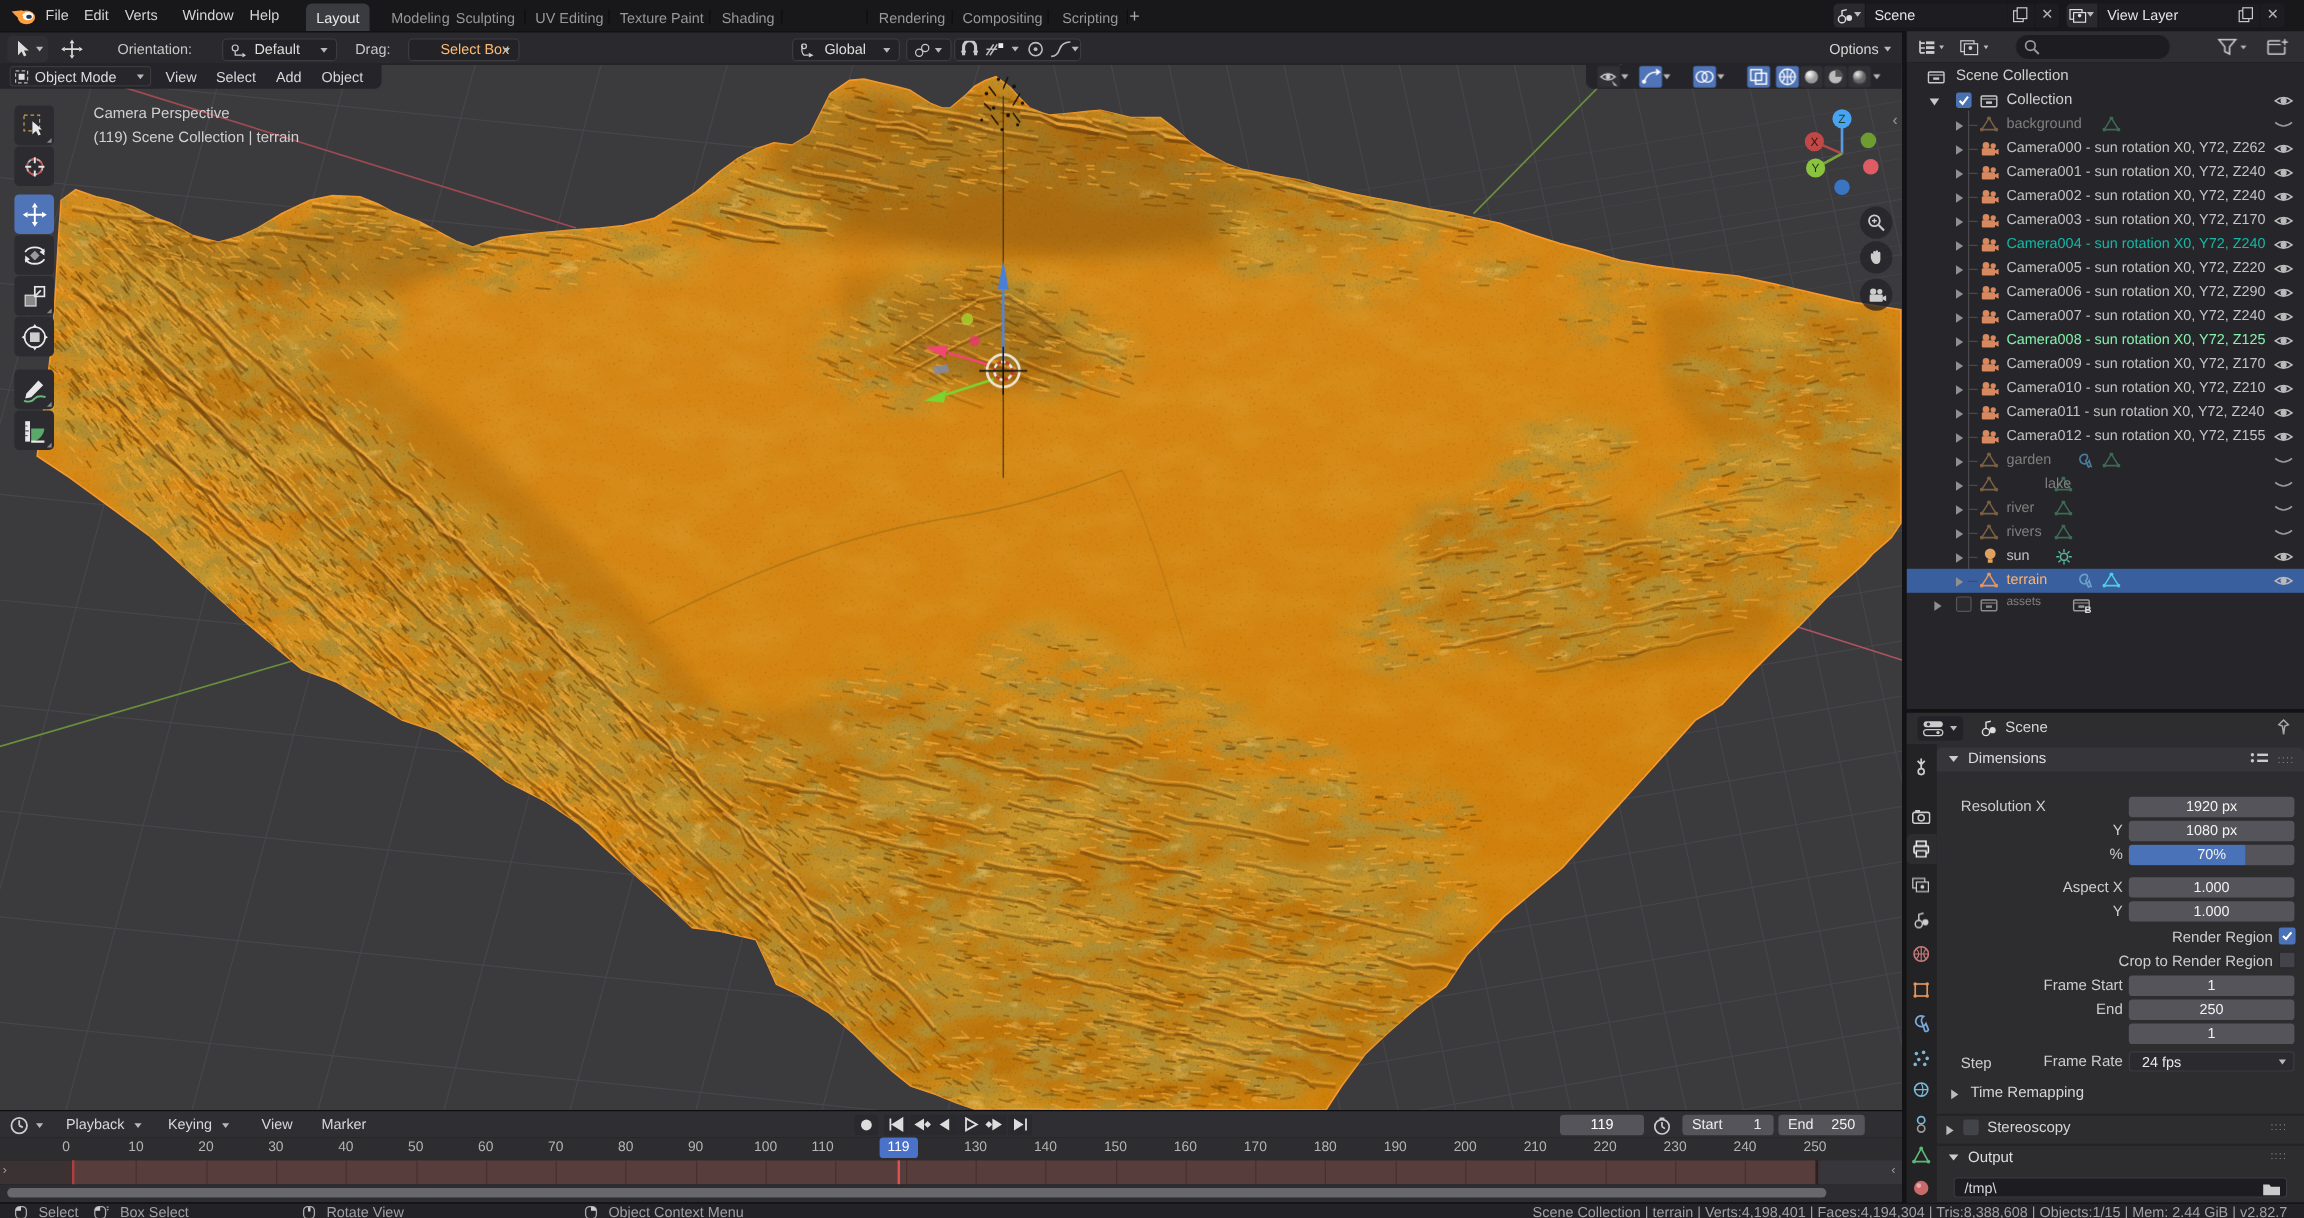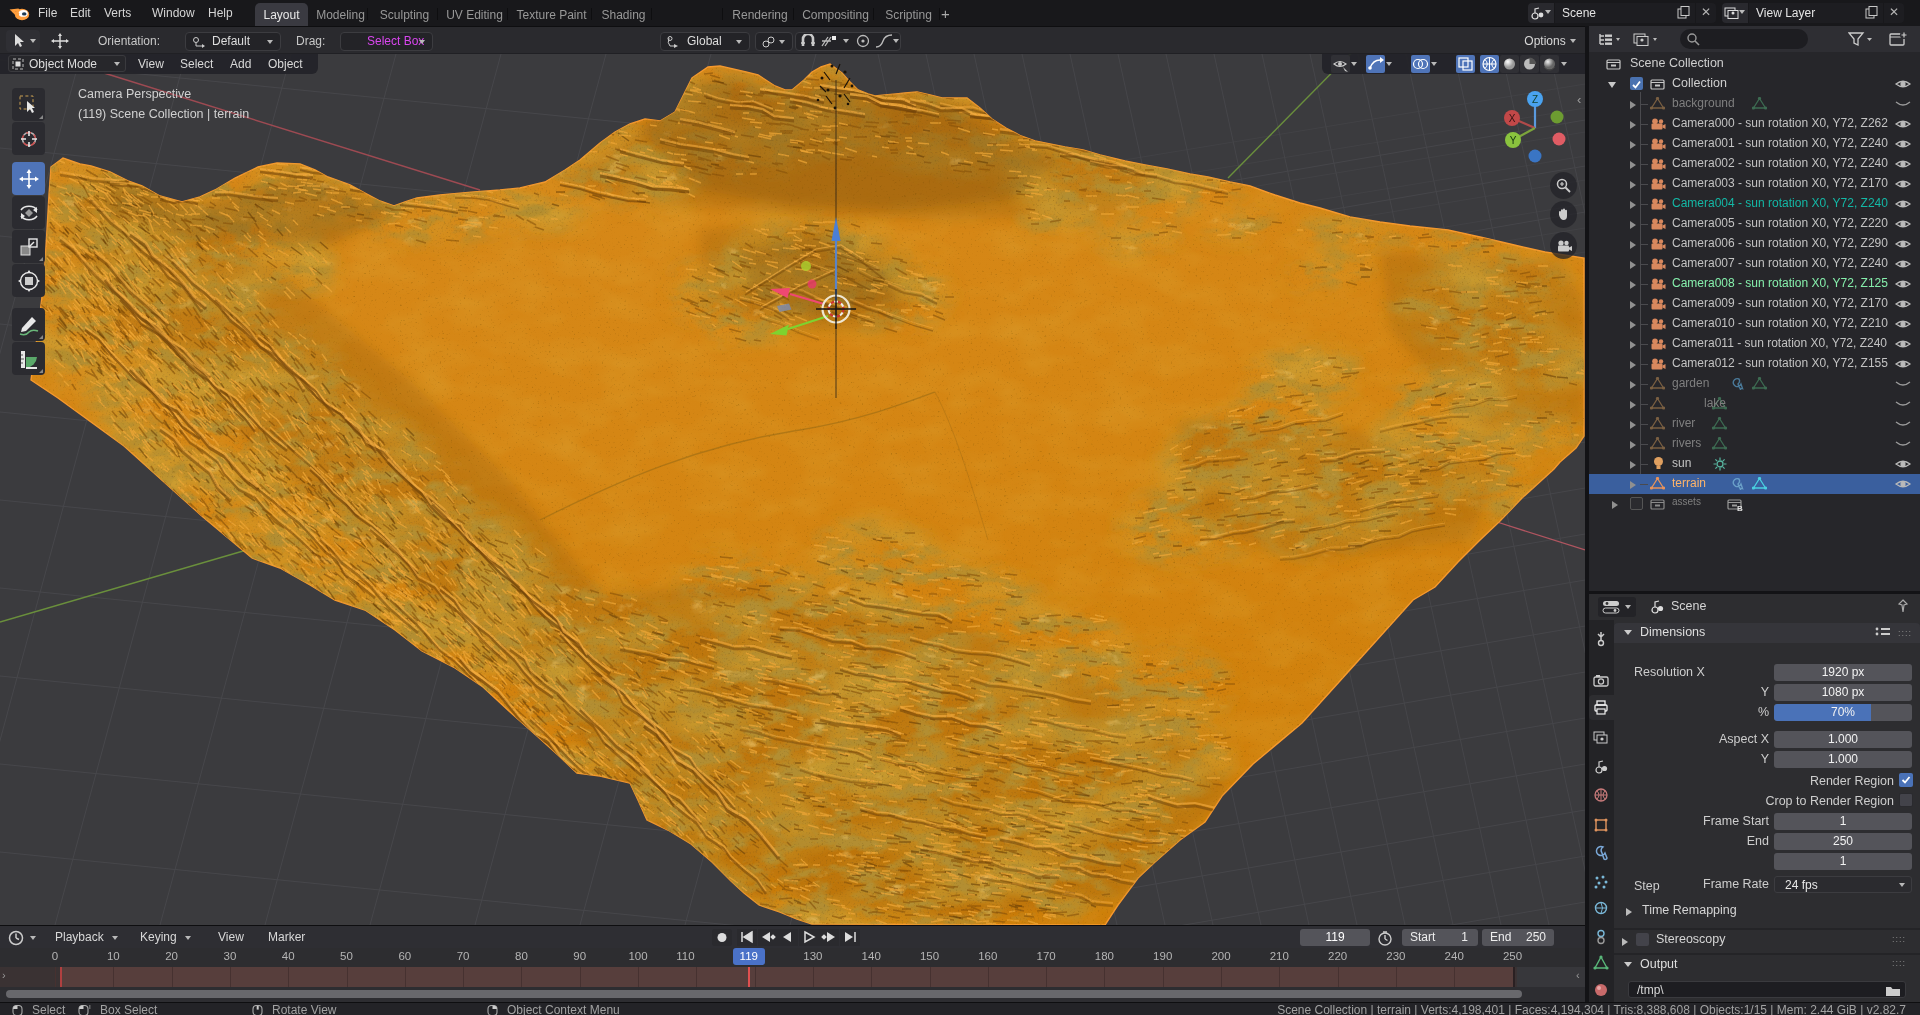--- a/index.html
+++ b/index.html
@@ -13,21 +13,21 @@
       <ellipse cx="15.2" cy="9.9" rx="2.3" ry="1.7" fill="#1e3a52"></ellipse>
       <path d="M0.5,5.5 L9.5,4.5 L11.5,7 L5,8 Z" fill="#ff9e3d"></path>
       <path d="M1,5.8 Q6,11.5 9,12.5 L10.5,9.5 L5.5,7 Z" fill="#ff9e3d"></path>
     </svg>
     <div class="abs txt" style="left:38px;top:6px;color:#d5d5d5;">File</div>
     <div class="abs txt" style="left:70px;top:6px;color:#d5d5d5;">Edit</div>
     <div class="abs txt" style="left:104px;top:6px;color:#d5d5d5;">Verts</div>
     <div class="abs txt" style="left:152px;top:6px;color:#d5d5d5;">Window</div>
     <div class="abs txt" style="left:208px;top:6px;color:#d5d5d5;">Help</div>
     <div class="abs" style="left:255px;top:3px;width:53px;height:23px;background:#3a3a41;color:#e8e8e8;border-radius:5px 5px 0 0;font-size:12px;display:flex;align-items:center;justify-content:center;">Layout</div>
-    <div class="abs" style="left:315px;top:3px;width:51px;height:23px;color:#989898;border-radius:5px 5px 0 0;font-size:12px;display:flex;align-items:center;justify-content:center;">Modeling</div>
+    <div class="abs" style="left:325px;top:3px;width:51px;height:23px;color:#989898;border-radius:5px 5px 0 0;font-size:12px;display:flex;align-items:center;justify-content:center;">Modeling</div>
     <div class="abs" style="left:367px;top:8px;width:1px;height:12px;background:#0e0e10;"></div>
     <div class="abs" style="left:373px;top:3px;width:63px;height:23px;color:#989898;border-radius:5px 5px 0 0;font-size:12px;display:flex;align-items:center;justify-content:center;">Sculpting</div>
     <div class="abs" style="left:437px;top:8px;width:1px;height:12px;background:#0e0e10;"></div>
     <div class="abs" style="left:443px;top:3px;width:63px;height:23px;color:#989898;border-radius:5px 5px 0 0;font-size:12px;display:flex;align-items:center;justify-content:center;">UV Editing</div>
     <div class="abs" style="left:507px;top:8px;width:1px;height:12px;background:#0e0e10;"></div>
     <div class="abs" style="left:513px;top:3px;width:77px;height:23px;color:#989898;border-radius:5px 5px 0 0;font-size:12px;display:flex;align-items:center;justify-content:center;">Texture Paint</div>
     <div class="abs" style="left:591px;top:8px;width:1px;height:12px;background:#0e0e10;"></div>
     <div class="abs" style="left:597px;top:3px;width:53px;height:23px;color:#989898;border-radius:5px 5px 0 0;font-size:12px;display:flex;align-items:center;justify-content:center;">Shading</div>
     <div class="abs" style="left:651px;top:8px;width:1px;height:12px;background:#0e0e10;"></div>
     <div class="abs" style="left:657px;top:19px;width:64px;height:23px;color:#ef4444;border-radius:5px 5px 0 0;font-size:12px;display:flex;align-items:center;justify-content:center;">Animation</div>
@@ -82,21 +82,21 @@
       <path d="M10,4 L10,14 M4,9 L16,9" stroke="#ddd" stroke-width="1.4"></path>
     </svg>
       <div class="abs txt" style="left:98px;top:7px;color:#c8c8c8;">Orientation:</div>
       <div class="abs" style="left:185px;top:5px;width:96px;height:19px;background:#232327;border-radius:4px;border:1px solid #3c3c40;color:#dedede;font-size:12px;line-height:17px;padding-left:26px;"><svg width="16" height="12" style="position:absolute;left:5px;top:3px">
         <circle cx="5" cy="4" r="2.5" fill="none" stroke="#ccc"></circle>
         <path d="M5,6.5 L5,10 L11,10" stroke="#ccc" fill="none"></path>
         <path d="M11,8 L14,10 L11,12Z" fill="#ccc"></path>
       </svg>Default
         <div class="abs" style="right:7px;top:7px;border:3.5px solid transparent;border-top:4.5px solid #b9b9b9;"></div></div>
       <div class="abs txt" style="left:296px;top:7px;color:#c8c8c8;">Drag:</div>
-      <div class="abs" style="left:340px;top:5px;width:93px;height:19px;background:#232327;border-radius:4px;border:1px solid #3c3c40;color:#d946ef;font-size:12px;line-height:17px;padding-left:26px;">Select Box
+      <div class="abs" style="left:340px;top:5px;width:93px;height:19px;background:#232327;border-radius:4px;border:1px solid #3c3c40;color:#fdba74;font-size:12px;line-height:17px;padding-left:26px;">Select Box
         <div class="abs" style="right:7px;top:7px;border:3.5px solid transparent;border-top:4.5px solid #b9b9b9;"></div></div>
       <div class="abs" style="left:660px;top:5px;width:90px;height:19px;background:#232327;border-radius:4px;border:1px solid #3c3c40;color:#dedede;font-size:12px;line-height:17px;padding-left:26px;"><svg width="16" height="12" style="position:absolute;left:5px;top:3px">
         <path d="M3,2 Q1,7 4,10 L8,10" stroke="#ccc" fill="none"></path>
         <circle cx="4" cy="2.5" r="2" fill="none" stroke="#ccc"></circle>
         <path d="M8,8 L12,10 L8,12Z" fill="#ccc"></path>
       </svg>Global
         <div class="abs" style="right:7px;top:7px;border:3.5px solid transparent;border-top:4.5px solid #b9b9b9;"></div></div>
       <div class="abs" style="left:755px;top:5px;width:38px;height:19px;background:#232327;border-radius:4px;border:1px solid #3c3c40;color:#dedede;font-size:12px;line-height:17px;padding-left:26px;">
       <svg width="16" height="12" style="position:absolute;left:5px;top:3px">
         <circle cx="5" cy="8" r="3" fill="none" stroke="#ccc"></circle>

